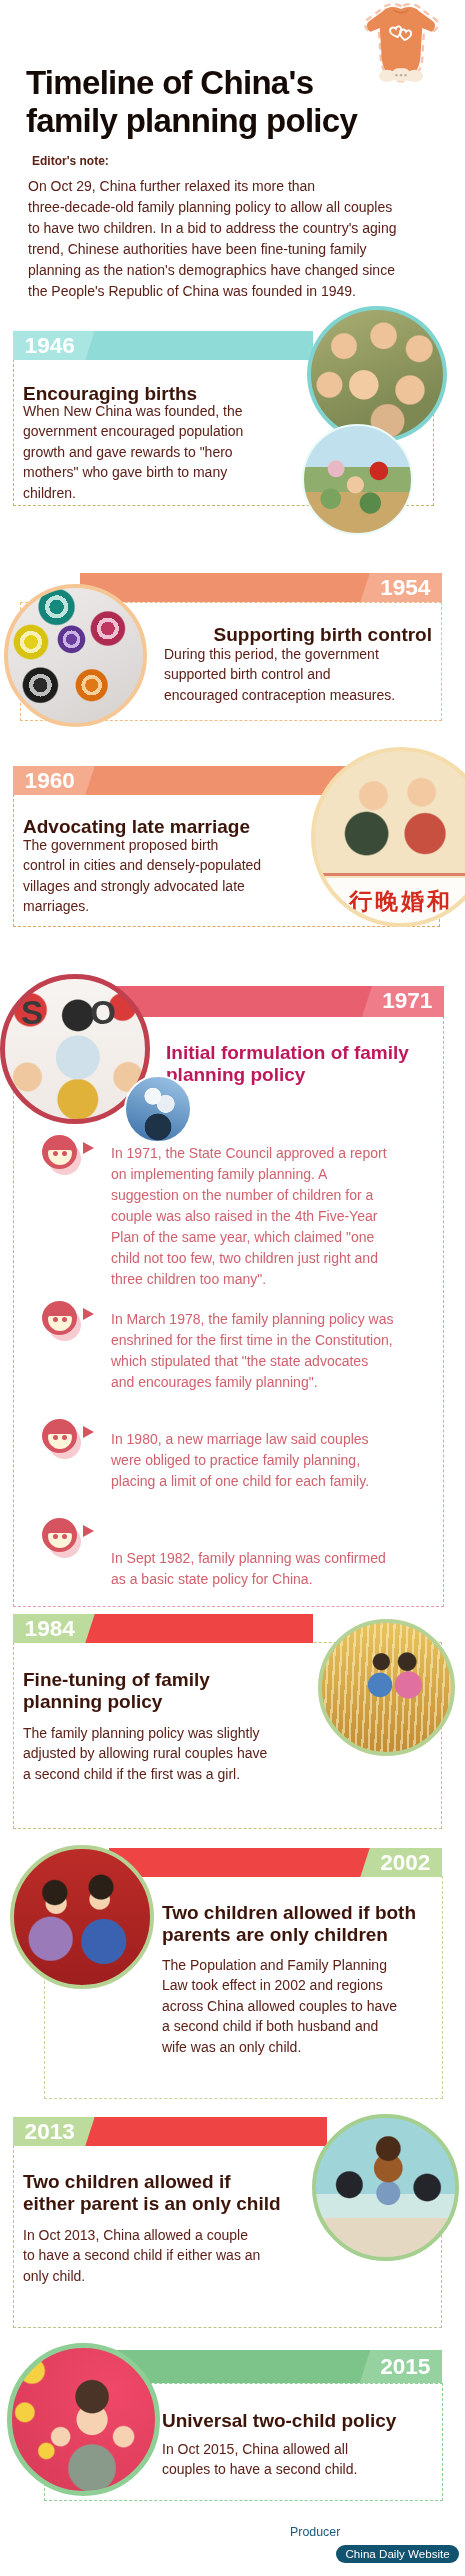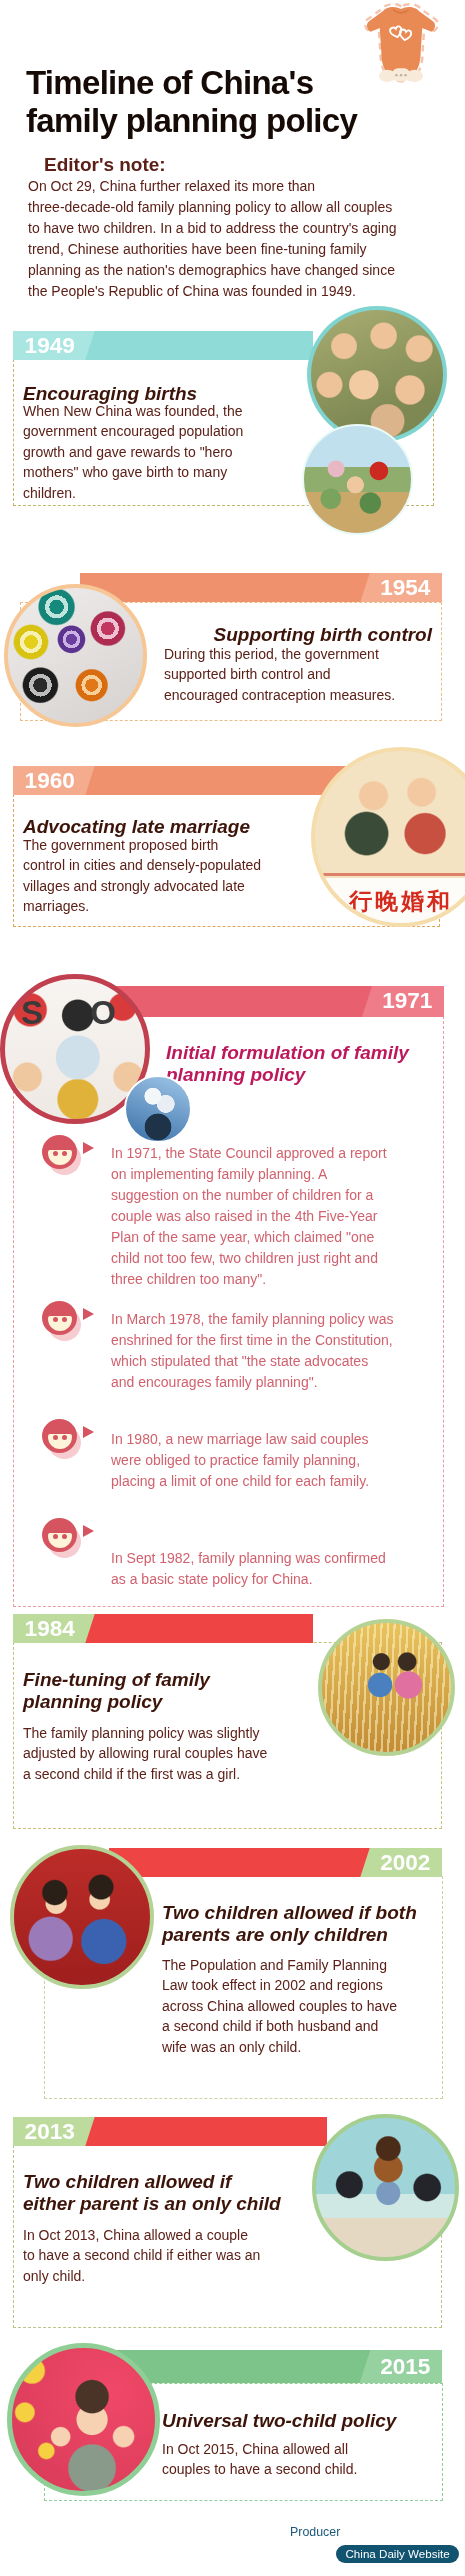--- a/index.html
+++ b/index.html
@@ -2,38 +2,38 @@
 <html style="font-size:11.6px"><head>
 <meta charset="utf-8">
 <style>
   html,body{margin:0;padding:0;background:#ffffff;}
   #page{position:relative;width:466px;height:2576px;background:#fff;overflow:hidden;
         font-family:"Liberation Sans", sans-serif;border-radius:9px;}
   .pre{white-space:pre-line;}
   .abs{position:absolute;}
   
   #title{left:26px;top:42px;font-size:33px;line-height:38px;font-weight:bold;color:#150a05;letter-spacing:-0.7px;}
-  #editor-label{left:44px;top:154px;font-size:19px;font-weight:bold;color:#5c2018;}
+  #editor-label{left:32px;top:154px;font-size:12px;font-weight:bold;color:#5c2018;}
   #editor-text{left:28px;top:176px;width:429px;font-size:14px;line-height:21px;color:#5c2018;}
   
   .banner{position:absolute;height:29px;overflow:hidden;}
   .hl{position:absolute;top:0;bottom:0;width:87px;}
   .year{position:absolute;top:1.5px;font-size:22.6px;font-weight:bold;color:#ffffff;}
   .t-teal{background:#8edbd7;} .t-teal .hl{background:#a9e5e1;}
   .t-salmon{background:#f0916d;} .t-salmon .hl{background:#f4ab8e;}
   .t-rose{background:#e8606f;} .t-rose .hl{background:#ee7d89;}
   .t-green{background:#ef4444;} .t-green .hl{background:#bedb9e;}
   .t-dgreen{background:#7cc489;} .t-dgreen .hl{background:#95d2a0;}
   .hlL{left:-10.2px;transform:skewX(-18deg);}
   .hlR{right:-10.2px;transform:skewX(-18deg);}
   .yearL{left:11.6px;} .yearR{right:11.6px;}
   
   .dbox{position:absolute;border:1.5px dashed #c3b469;box-sizing:border-box;}
   
-  .hd2{position:absolute;font-size:19px;line-height:22.6px;font-weight:bold;color:#3c1409;font-style:italic;}
+  .hd2{position:absolute;font-size:19px;line-height:22.6px;font-weight:bold;color:#3c1409;}
   .bdy{position:absolute;font-size:14px;line-height:20.4px;color:#5c2018;}
   
   .circ{position:absolute;border-radius:50%;box-sizing:border-box;background-clip:padding-box;overflow:hidden;}
   .c1949a{background:
     radial-gradient(circle at 25% 28%, #eec39a 0 9%, rgba(0,0,0,0) 10%),
     radial-gradient(circle at 55% 20%, #eec39a 0 10%, rgba(0,0,0,0) 11%),
     radial-gradient(circle at 82% 30%, #eec39a 0 9%, rgba(0,0,0,0) 10%),
     radial-gradient(circle at 40% 58%, #f2cba2 0 13%, rgba(0,0,0,0) 14%),
     radial-gradient(circle at 75% 62%, #eec39a 0 11%, rgba(0,0,0,0) 12%),
     radial-gradient(circle at 14% 58%, #eec39a 0 9%, rgba(0,0,0,0) 10%),
@@ -154,21 +154,21 @@
 three-decade-old family planning policy to allow all couples
 to have two children. In a bid to address the country's aging
 trend, Chinese authorities have been fine-tuning family
 planning as the nation's demographics have changed since
 the People's Republic of China was founded in 1949.</div>
 
   <section>
     <div class="dbox" style="left:13px;top:359px;width:421px;height:147px;border-color:#c3b469;"></div>
     <div class="banner t-teal" style="left:13px;top:331px;width:300px;">
       <span class="hl hlL"></span>
-      <span class="year yearL">1949</span>
+      <span class="year yearL">1946</span>
     </div>
     <h2 class="hd2" style="left:23px;top:367px;">Encouraging births</h2>
     <p class="bdy pre" style="left:23px;top:387px;width:277px;">When New China was founded, the
 government encouraged population
 growth and gave rewards to "hero
 mothers" who gave birth to many
 children.</p>
     <div class="circ c1949a" style="left:307px;top:306px;width:140px;height:137px;border:4.4px solid #7fd4d0;"></div>
     <div class="circ c1949b" style="left:302px;top:424px;width:111px;height:111px;border:2.9px solid #eafaf9;"></div>
   </section>

